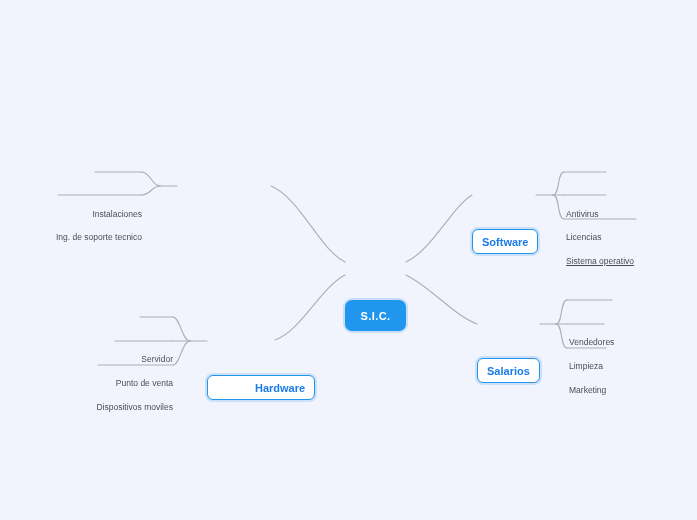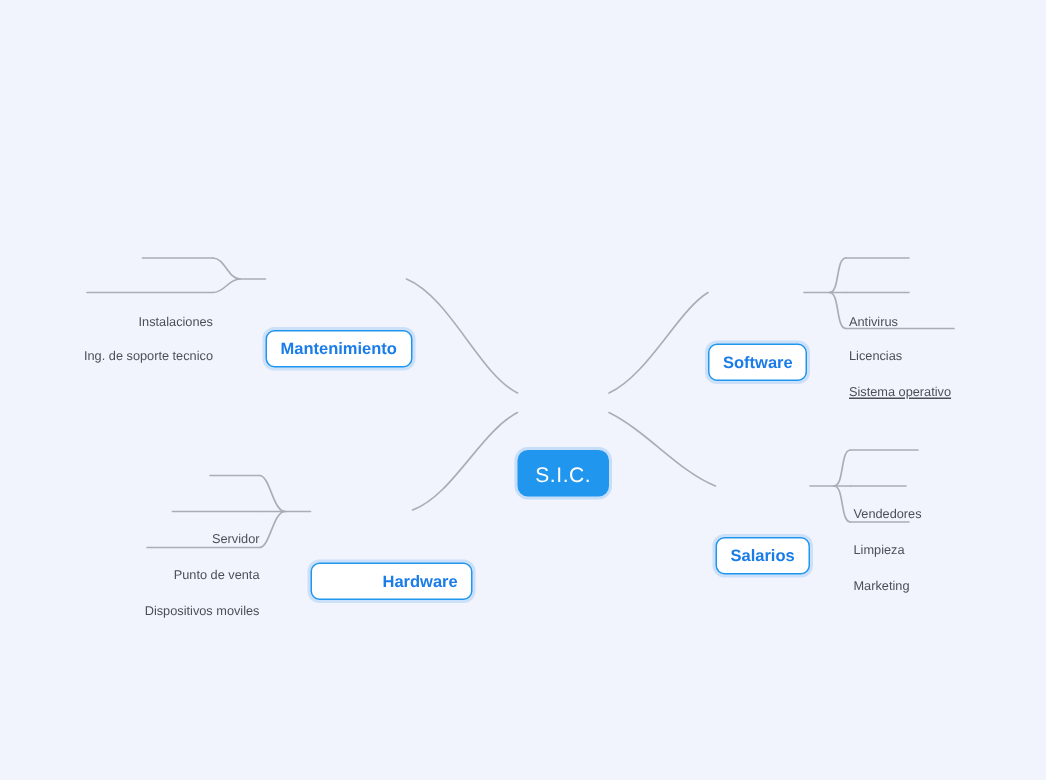--- a/index.html
+++ b/index.html
@@ -33,22 +33,22 @@
     white-space: nowrap;
     display: flex;
     align-items: center;
     justify-content: center;
     margin-top: 47px;
   }
 
   .node-root {
     background: #2196ef;
     color: #ffffff;
-    font-weight: normal;
-    font-size: 14px;
+    font-weight: bold;
+    font-size: 11px;
     letter-spacing: .4px;
     border-radius: 7px;
     box-shadow: 0 0 0 2px rgba(120,180,240,.35);
     width: 61px;
     height: 31px;
     left: 345px;
     top: 253px;
   }
 
   .node-branch {
@@ -122,21 +122,20 @@
       <path d="M556,324 L567,324"></path>
       <path d="M556,324 C563,324 560,348 567,348"></path>
       <path d="M567,300 L612,300"></path>
       <path d="M567,324 L604,324"></path>
       <path d="M567,348 L606,348"></path>
     </g>
   </svg>
 
   <div class="node node-root" id="node-root">S.I.C.</div>
 
-  <div class="node node-branch" id="branch-mantenimiento">Mantenimiento</div>
 
   <div class="node node-leaf align-right" style="left:40px; top:160px; width:102px;">Instalaciones</div>
 
   <div class="node node-leaf align-right" style="left:20px; top:183px; width:122px;">Ing. de soporte tecnico</div>
 
   <div class="node node-branch" id="branch-software">Software</div>
 
   <div class="node node-leaf align-left" style="left:566px; top:160px; width:110px;">Antivirus</div>
 
   <div class="node node-leaf align-left" style="left:566px; top:183px; width:110px;">Licencias</div>

